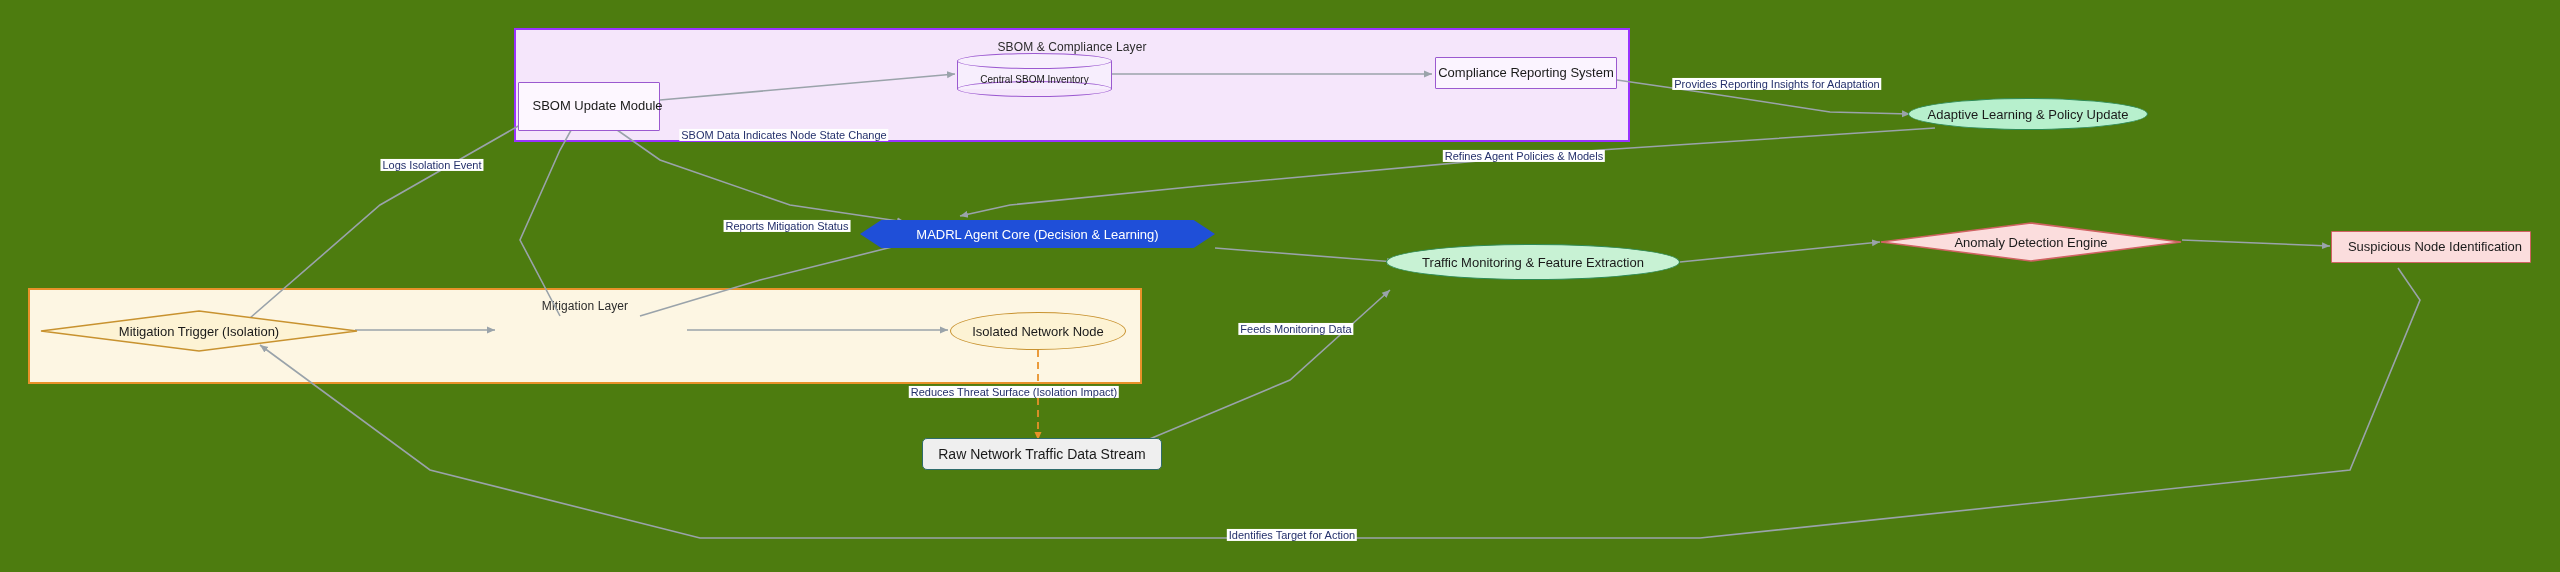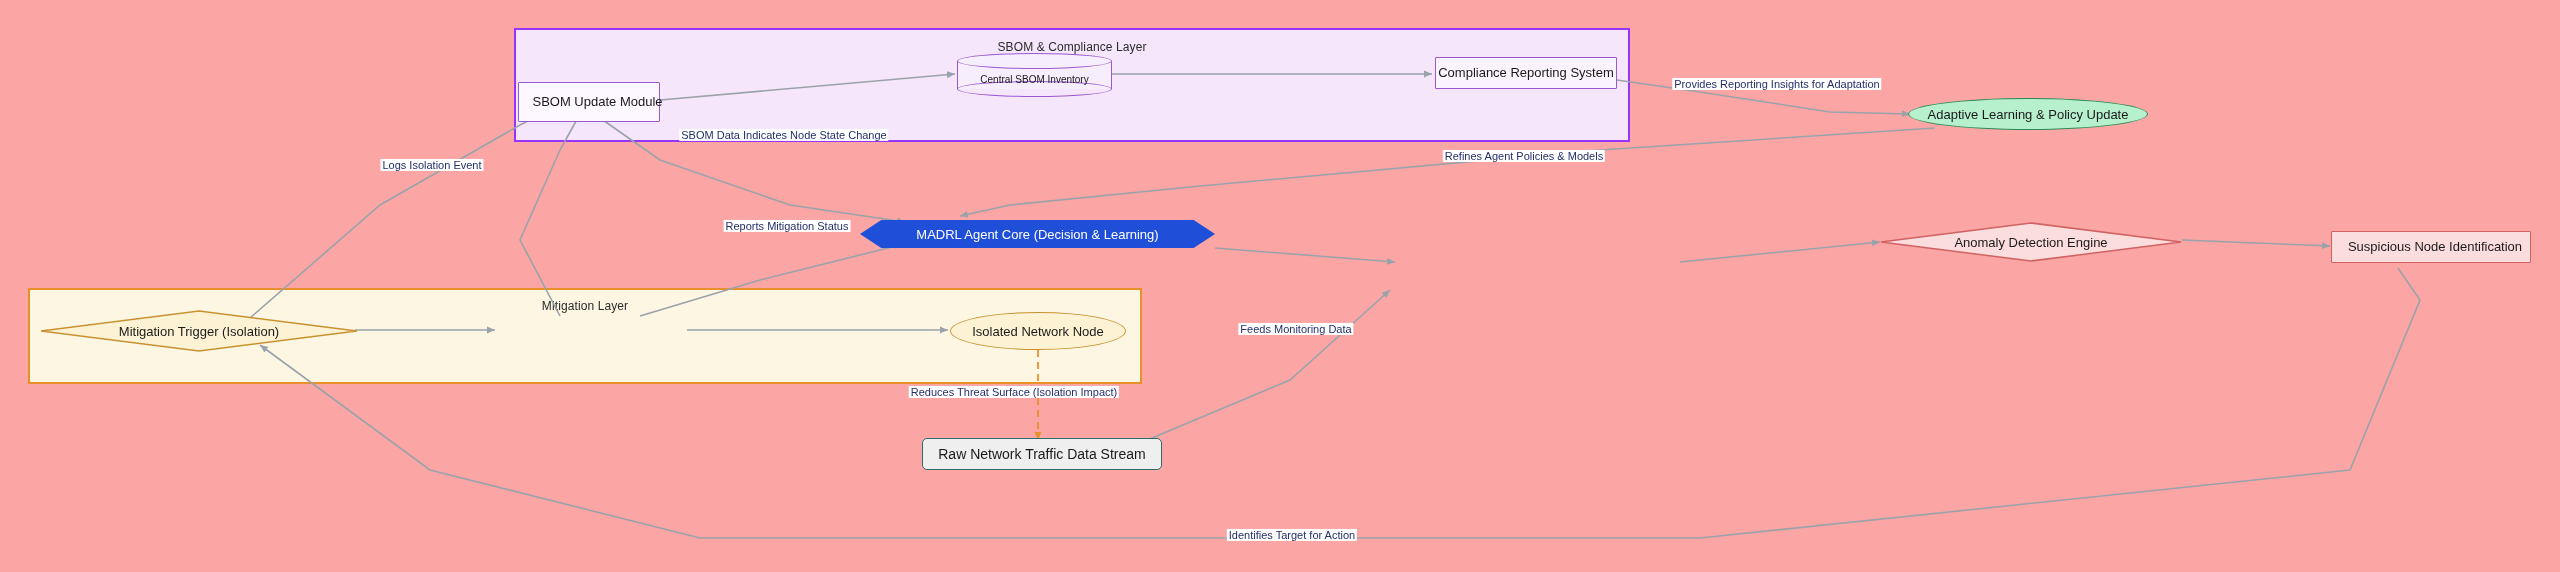--- a/index.html
+++ b/index.html
@@ -8,21 +8,21 @@
     background: #ffffff;
   }
   body {
     font-family: "Liberation Sans", sans-serif;
     -webkit-font-smoothing: antialiased;
   }
   #stage {
     position: relative;
     width: 2560px;
     height: 572px;
-    background: #fca5a5;
+    background: #4d7c0f;
     overflow: hidden;
     text-decoration: underline;
   }
   svg.wires {
     position: absolute;
     left: 0;
     top: 0;
     width: 2560px;
     height: 572px;
     pointer-events: none;
@@ -258,21 +258,21 @@
       <path d="M600,118 L660,160 L790,205 L905,222" marker-end="url(#ah)"></path>
 
       <path d="M1140,443 L1290,380 L1390,290" marker-end="url(#ah)"></path>
     </g>
 
     <g fill="none" stroke="#e8912a" stroke-width="1.8" stroke-dasharray="7 5">
       <path d="M1038,350 L1038,440" marker-end="url(#ah-orange)"></path>
     </g>
   </svg>
 
-  <div class="node rect" style="left:518px; top:82px; width:142px; height:40px;padding-left:17px;">
+  <div class="node rect" style="left:518px; top:82px; width:142px; height:49px;padding-left:17px;">
     <span>SBOM Update Module</span>
   </div>
 
   <div class="cyl" style="left:957px; top:53px; width:155px; height:44px;">
     <div class="cyl-body"></div>
     <div class="cyl-bottom"></div>
     <div class="cyl-top"></div>
     <div class="cyl-label">Central SBOM Inventory</div>
   </div>
 
@@ -281,20 +281,23 @@
   </div>
 
   <div class="ellipse ellipse-adaptive" style="left:1908px; top:98px; width:240px; height:32px;">
     <span>Adaptive Learning &amp; Policy Update</span>
   </div>
 
   <div class="hex" style="left:860px; top:220px; width:355px; height:28px;">
     <span>MADRL Agent Core (Decision &amp; Learning)</span>
   </div>
 
+  <div class="ellipse ellipse-traffic" style="left:1386px; top:244px; width:294px; height:36px;">
+    <span>Traffic Monitoring &amp; Feature Extraction</span>
+  </div>
 
   <div class="diamond" style="left:1880px; top:222px; width:302px; height:40px;">
     <svg class="dshape" viewBox="0 0 302 40" preserveAspectRatio="none">
       <polygon points="151,1 301,20 151,39 1,20" fill="#fbdddd" stroke="#d06262" stroke-width="1.5"></polygon>
     </svg>
     <div class="dlabel">Anomaly Detection Engine</div>
   </div>
 
   <div class="node rect rect-suspicious" style="left:2331px; top:231px; width:200px; height:32px;">
     <span>Suspicious Node Identification</span>

